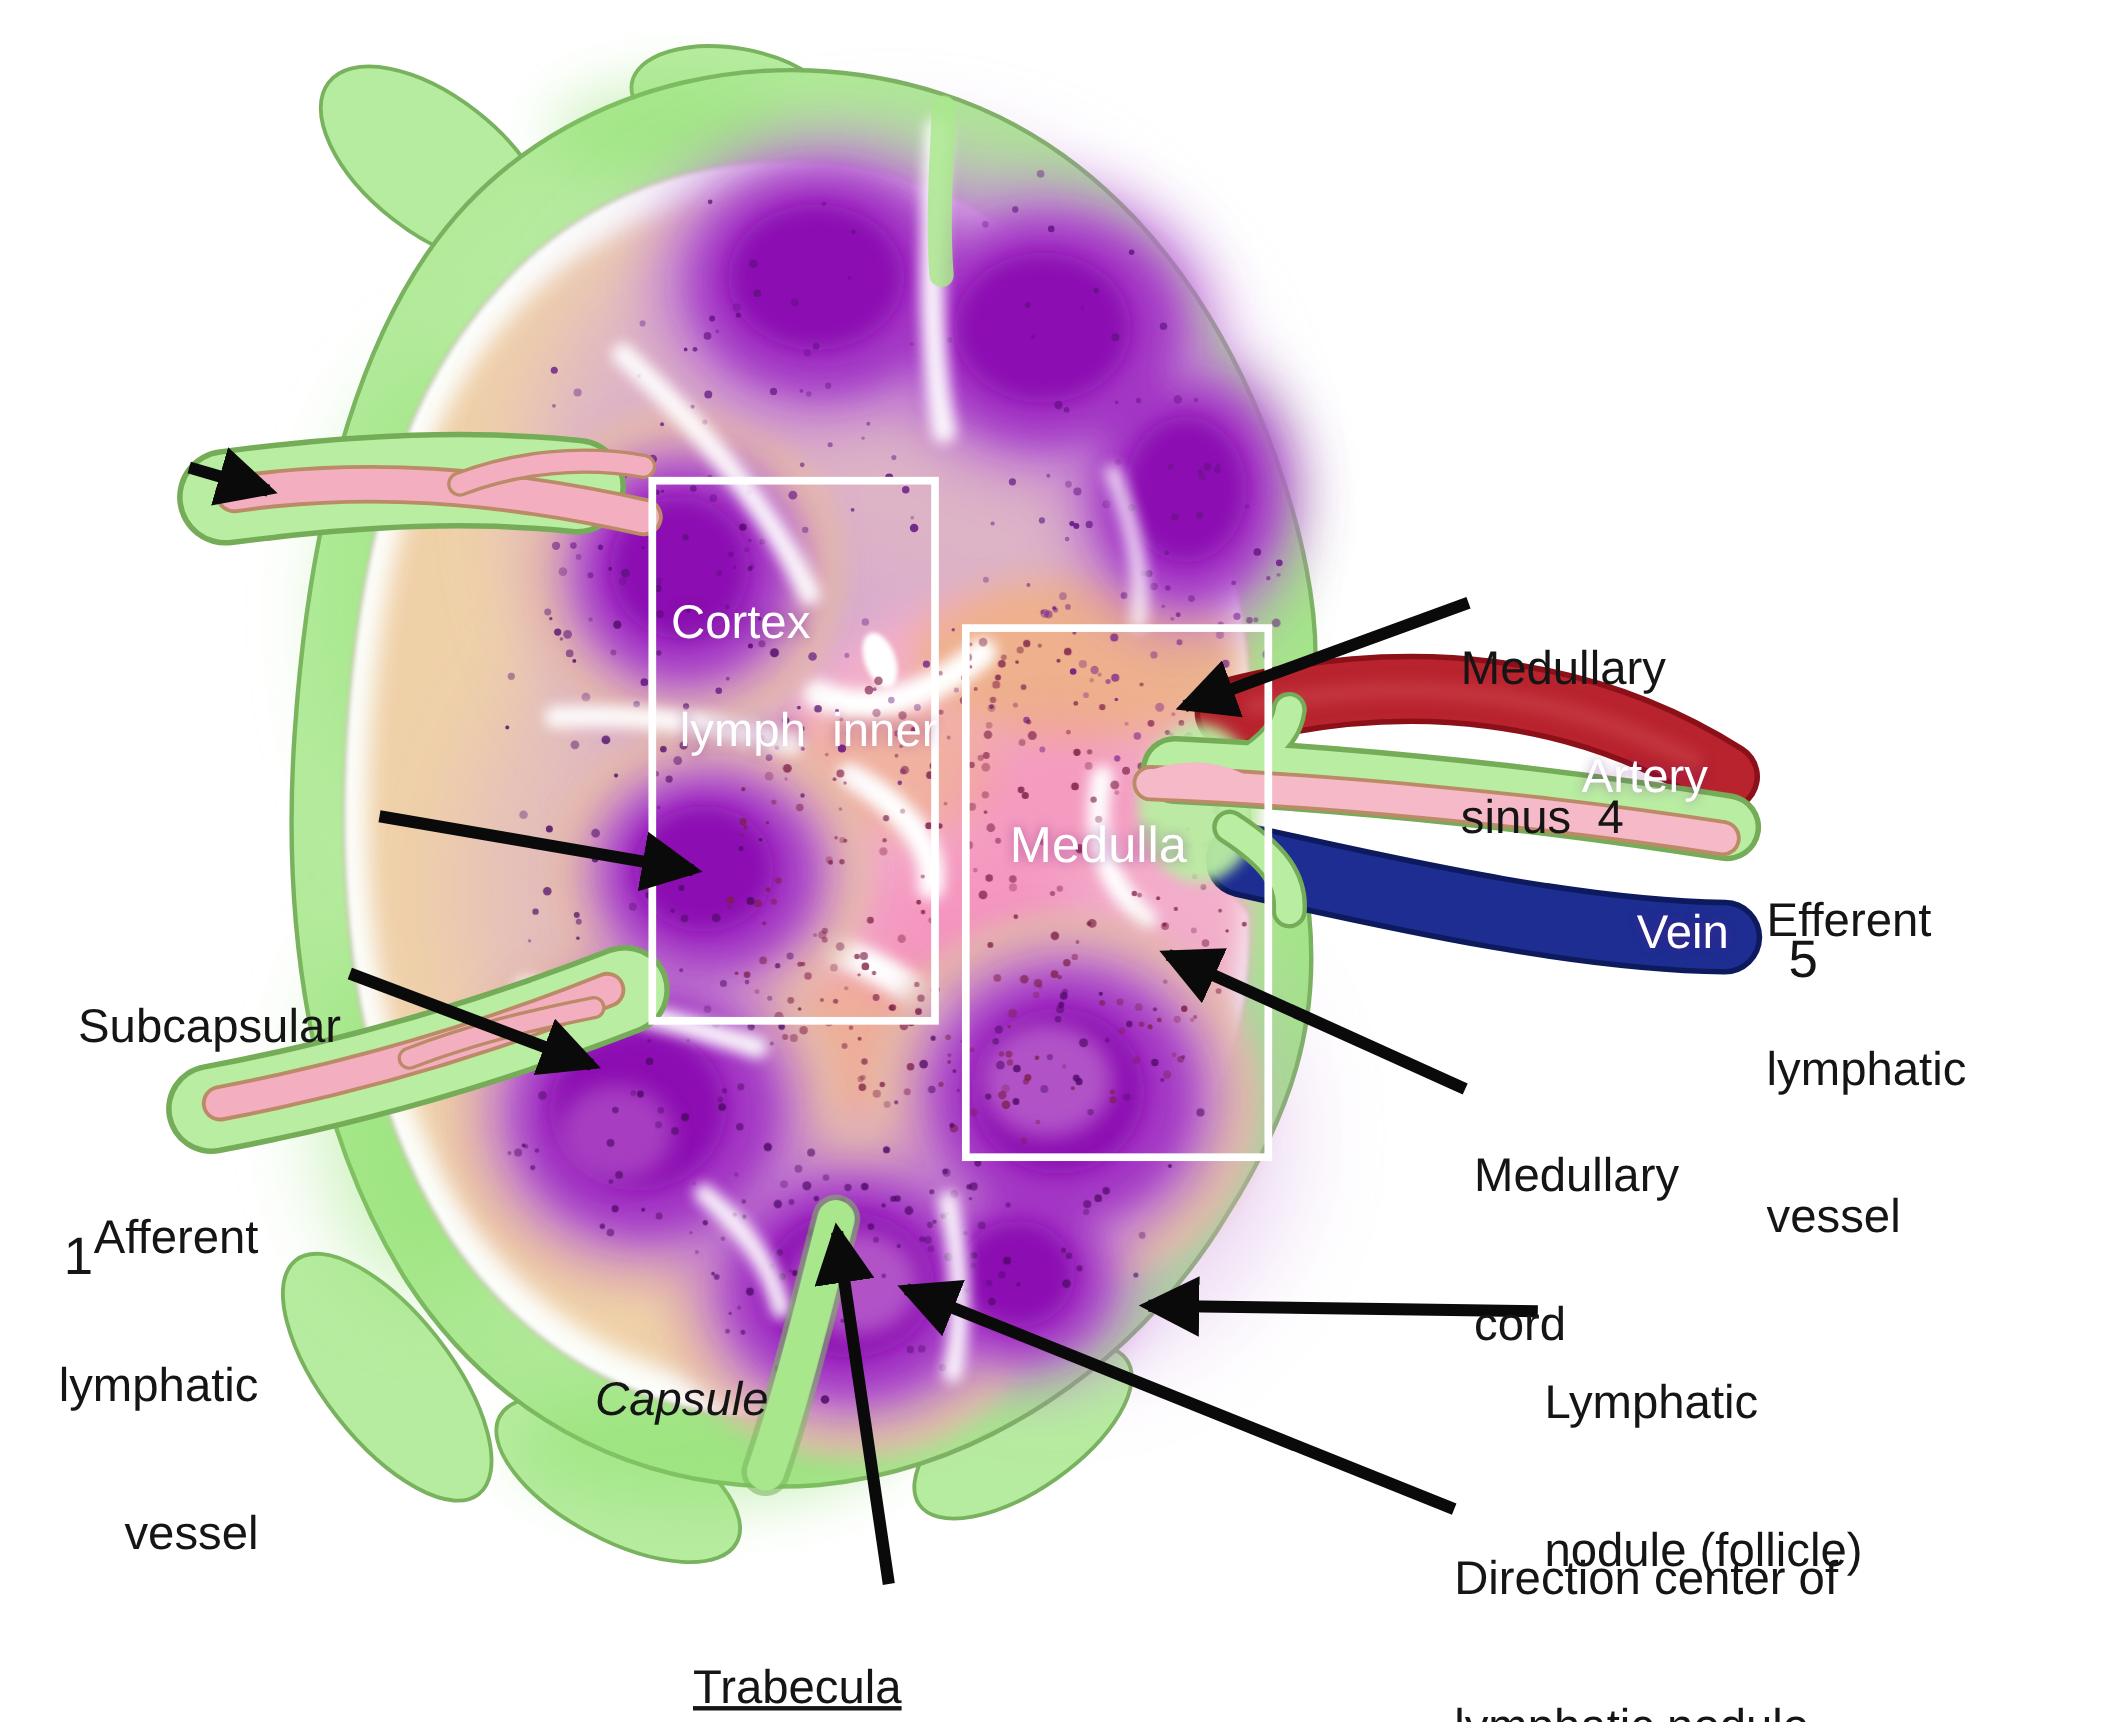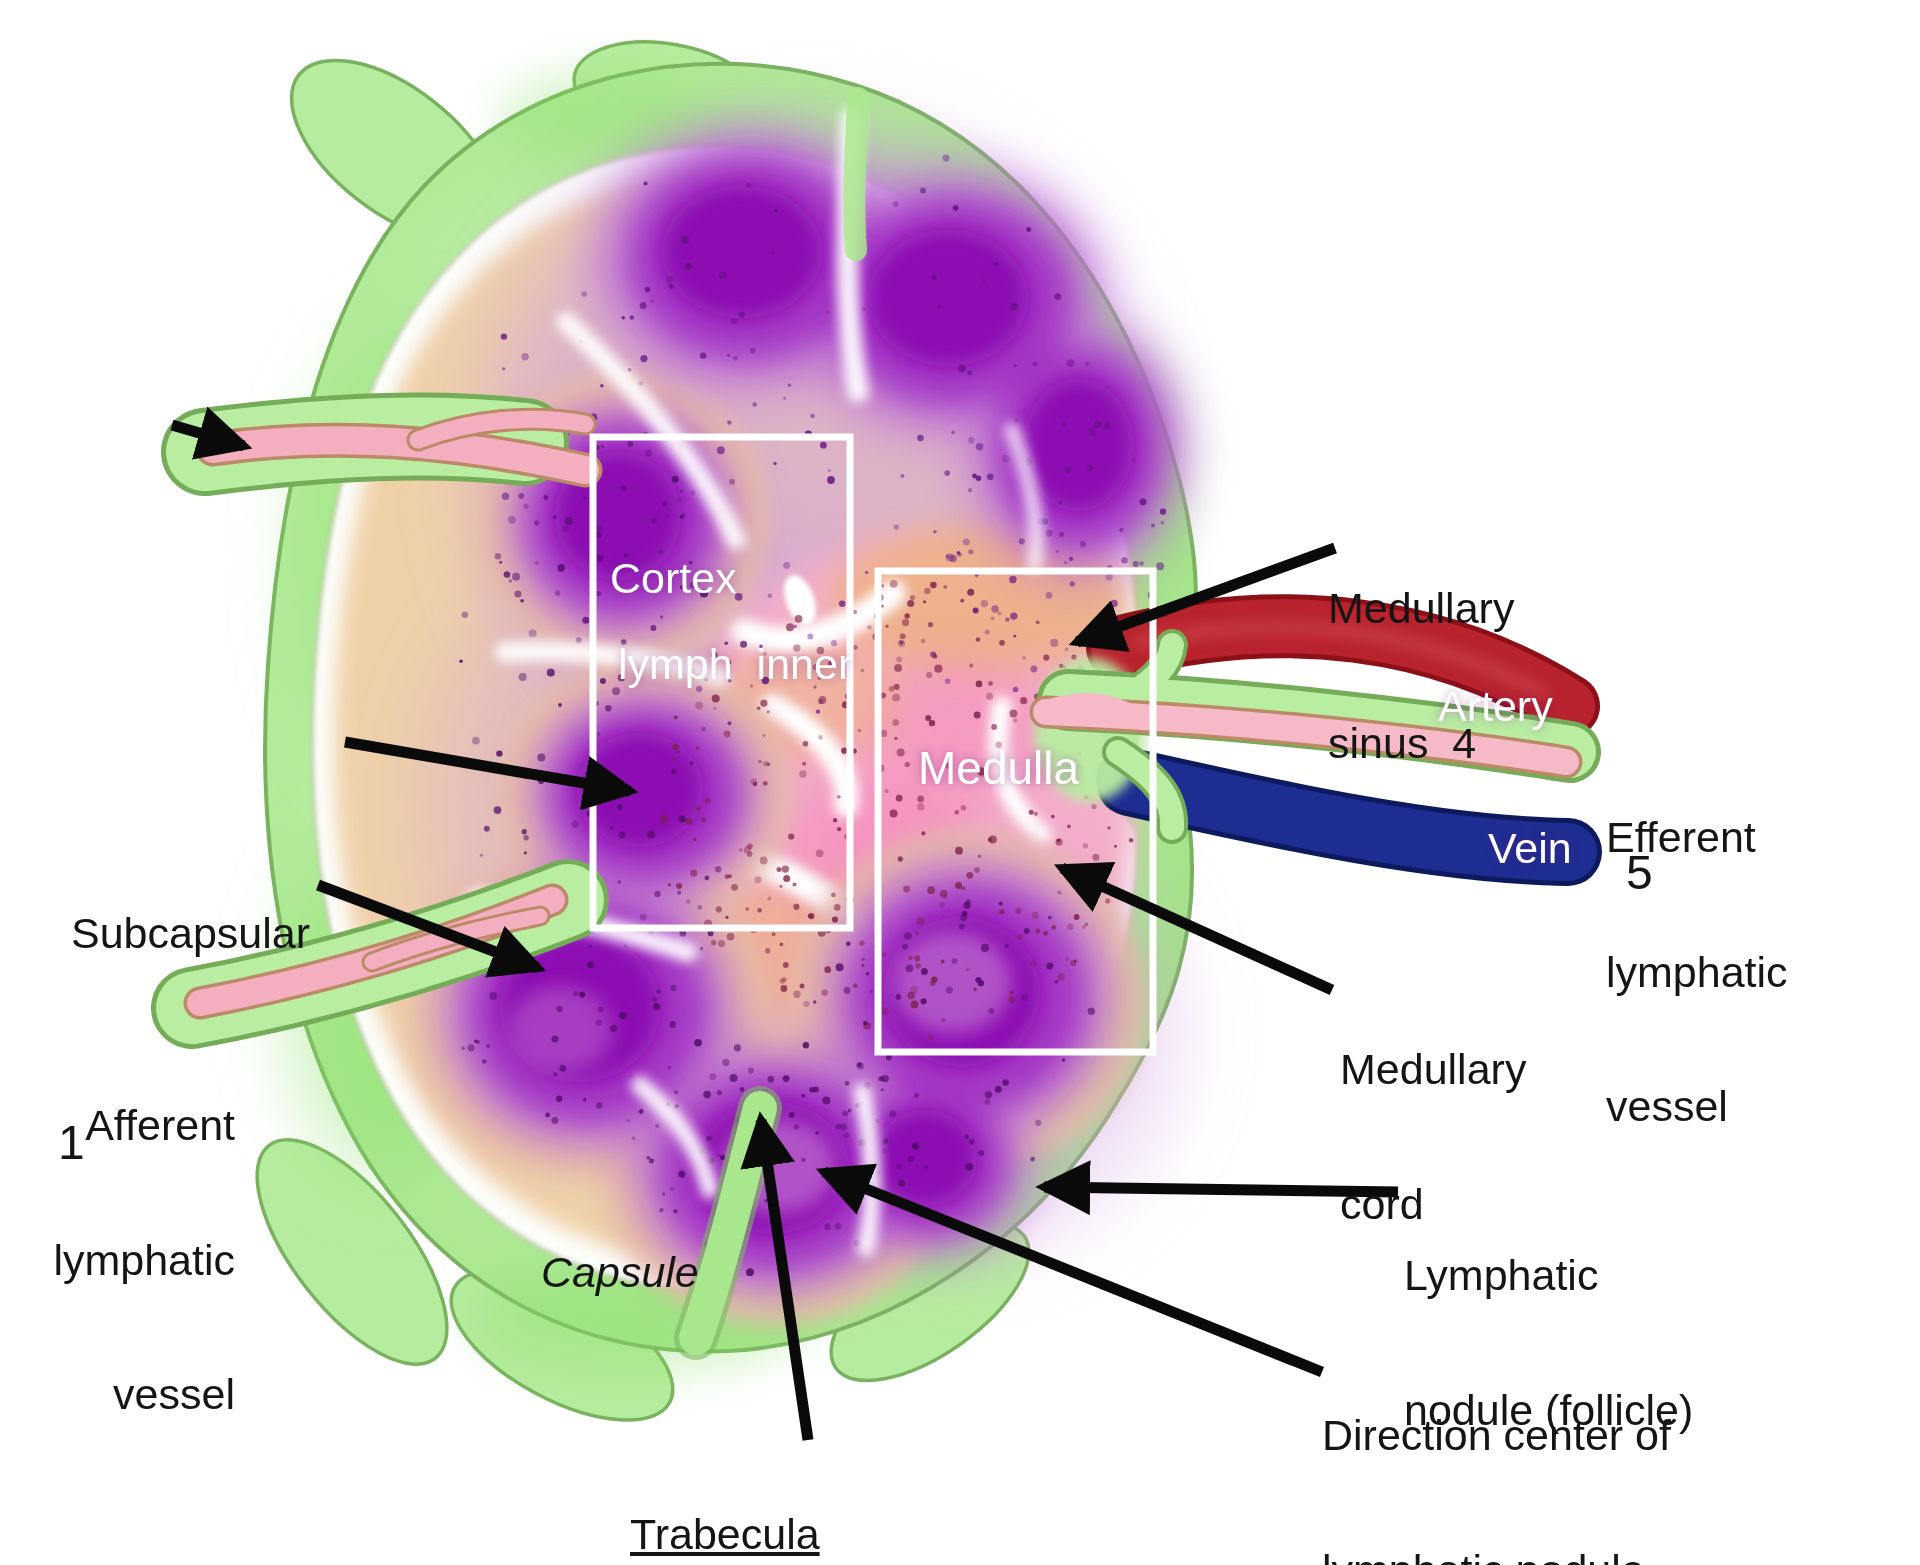--- a/index.html
+++ b/index.html
@@ -956,21 +956,21 @@
 </svg>
 
 <div class="lbl title center" style="left:1230px;top:136px;width:490px;">
 </div>
 
 <div class="lbl" style="left:1328px;top:497px;">
   <span class="ln">Medullary</span>
   <span class="ln">sinus  4</span>
 </div>
 
-<div class="lbl white" style="left:610px;top:556px;">Cortex</div>
+<div class="lbl white" style="left:610px;top:544px;">Cortex</div>
 <div class="lbl white" style="left:618px;top:642px;">lymph  inner</div>
 <div class="lbl white" style="left:918px;top:745px;font-size:46px;text-align:center;">Medulla</div>
 
 
 <div class="lbl right" style="left:40px;top:822px;width:270px;">
   <span class="ln">Subcapsular</span>
 </div>
 
 <div class="lbl right" style="left:20px;top:1014px;width:215px;">
   <span class="ln">Afferent</span>

